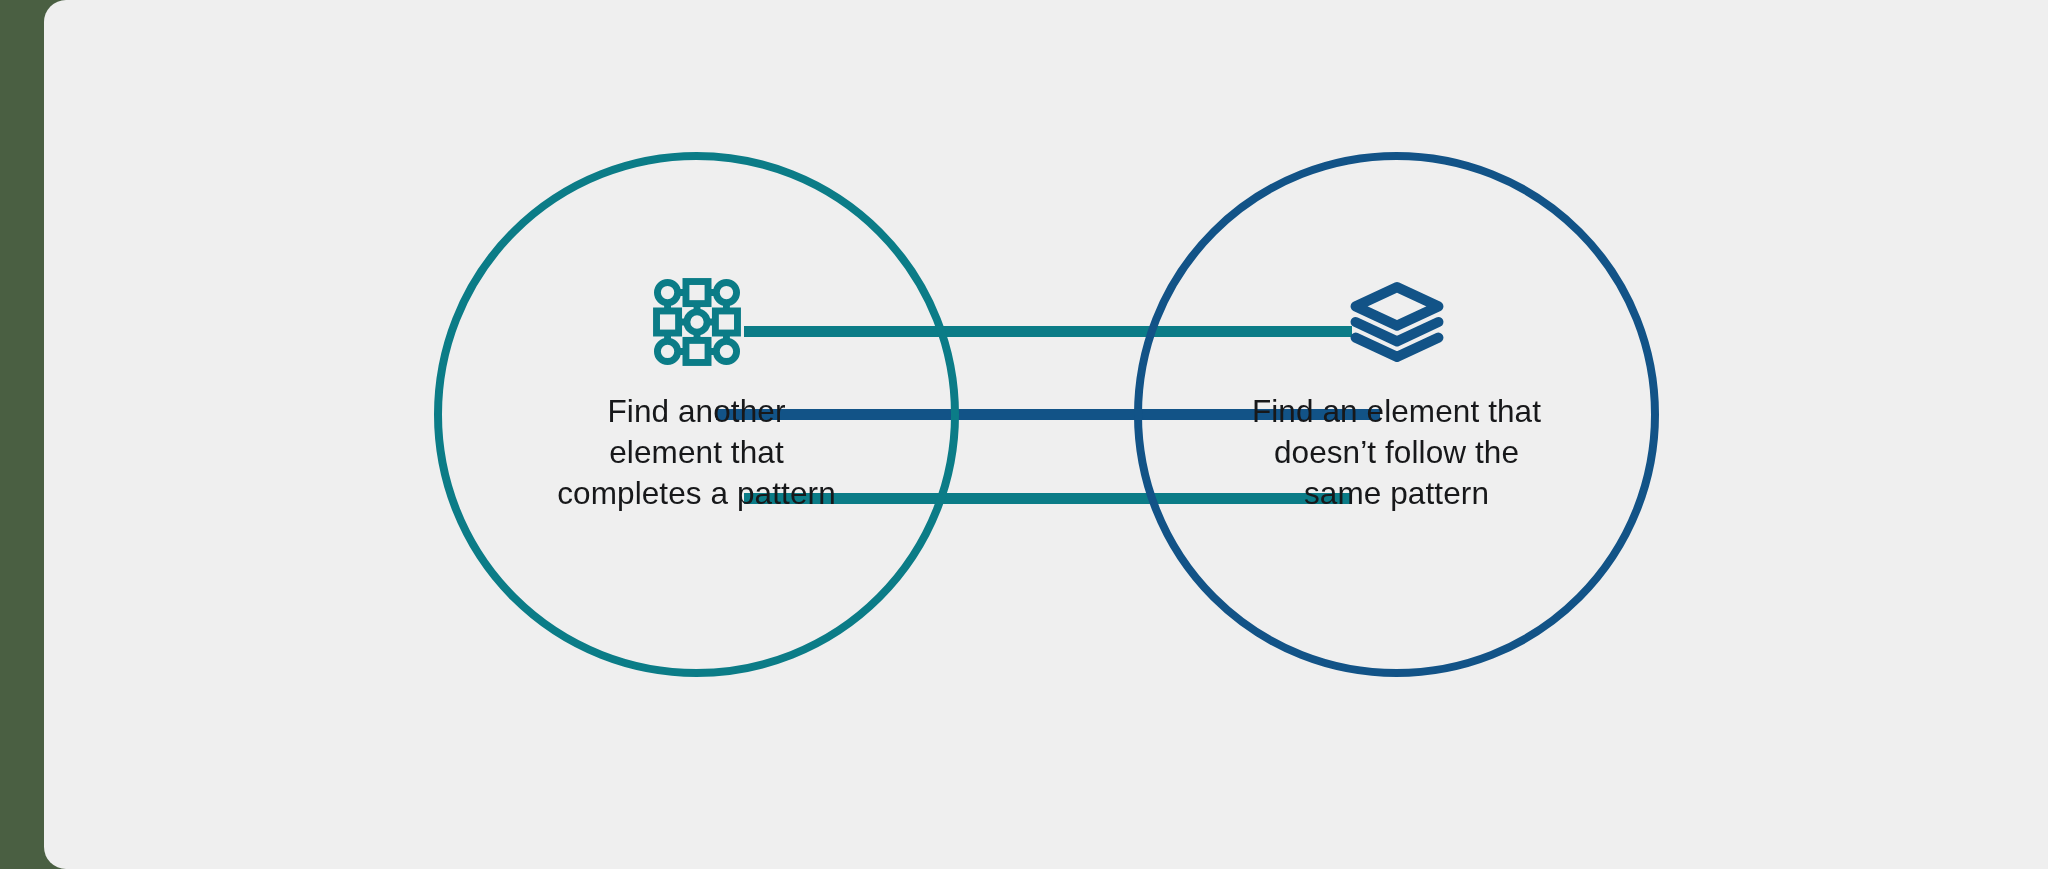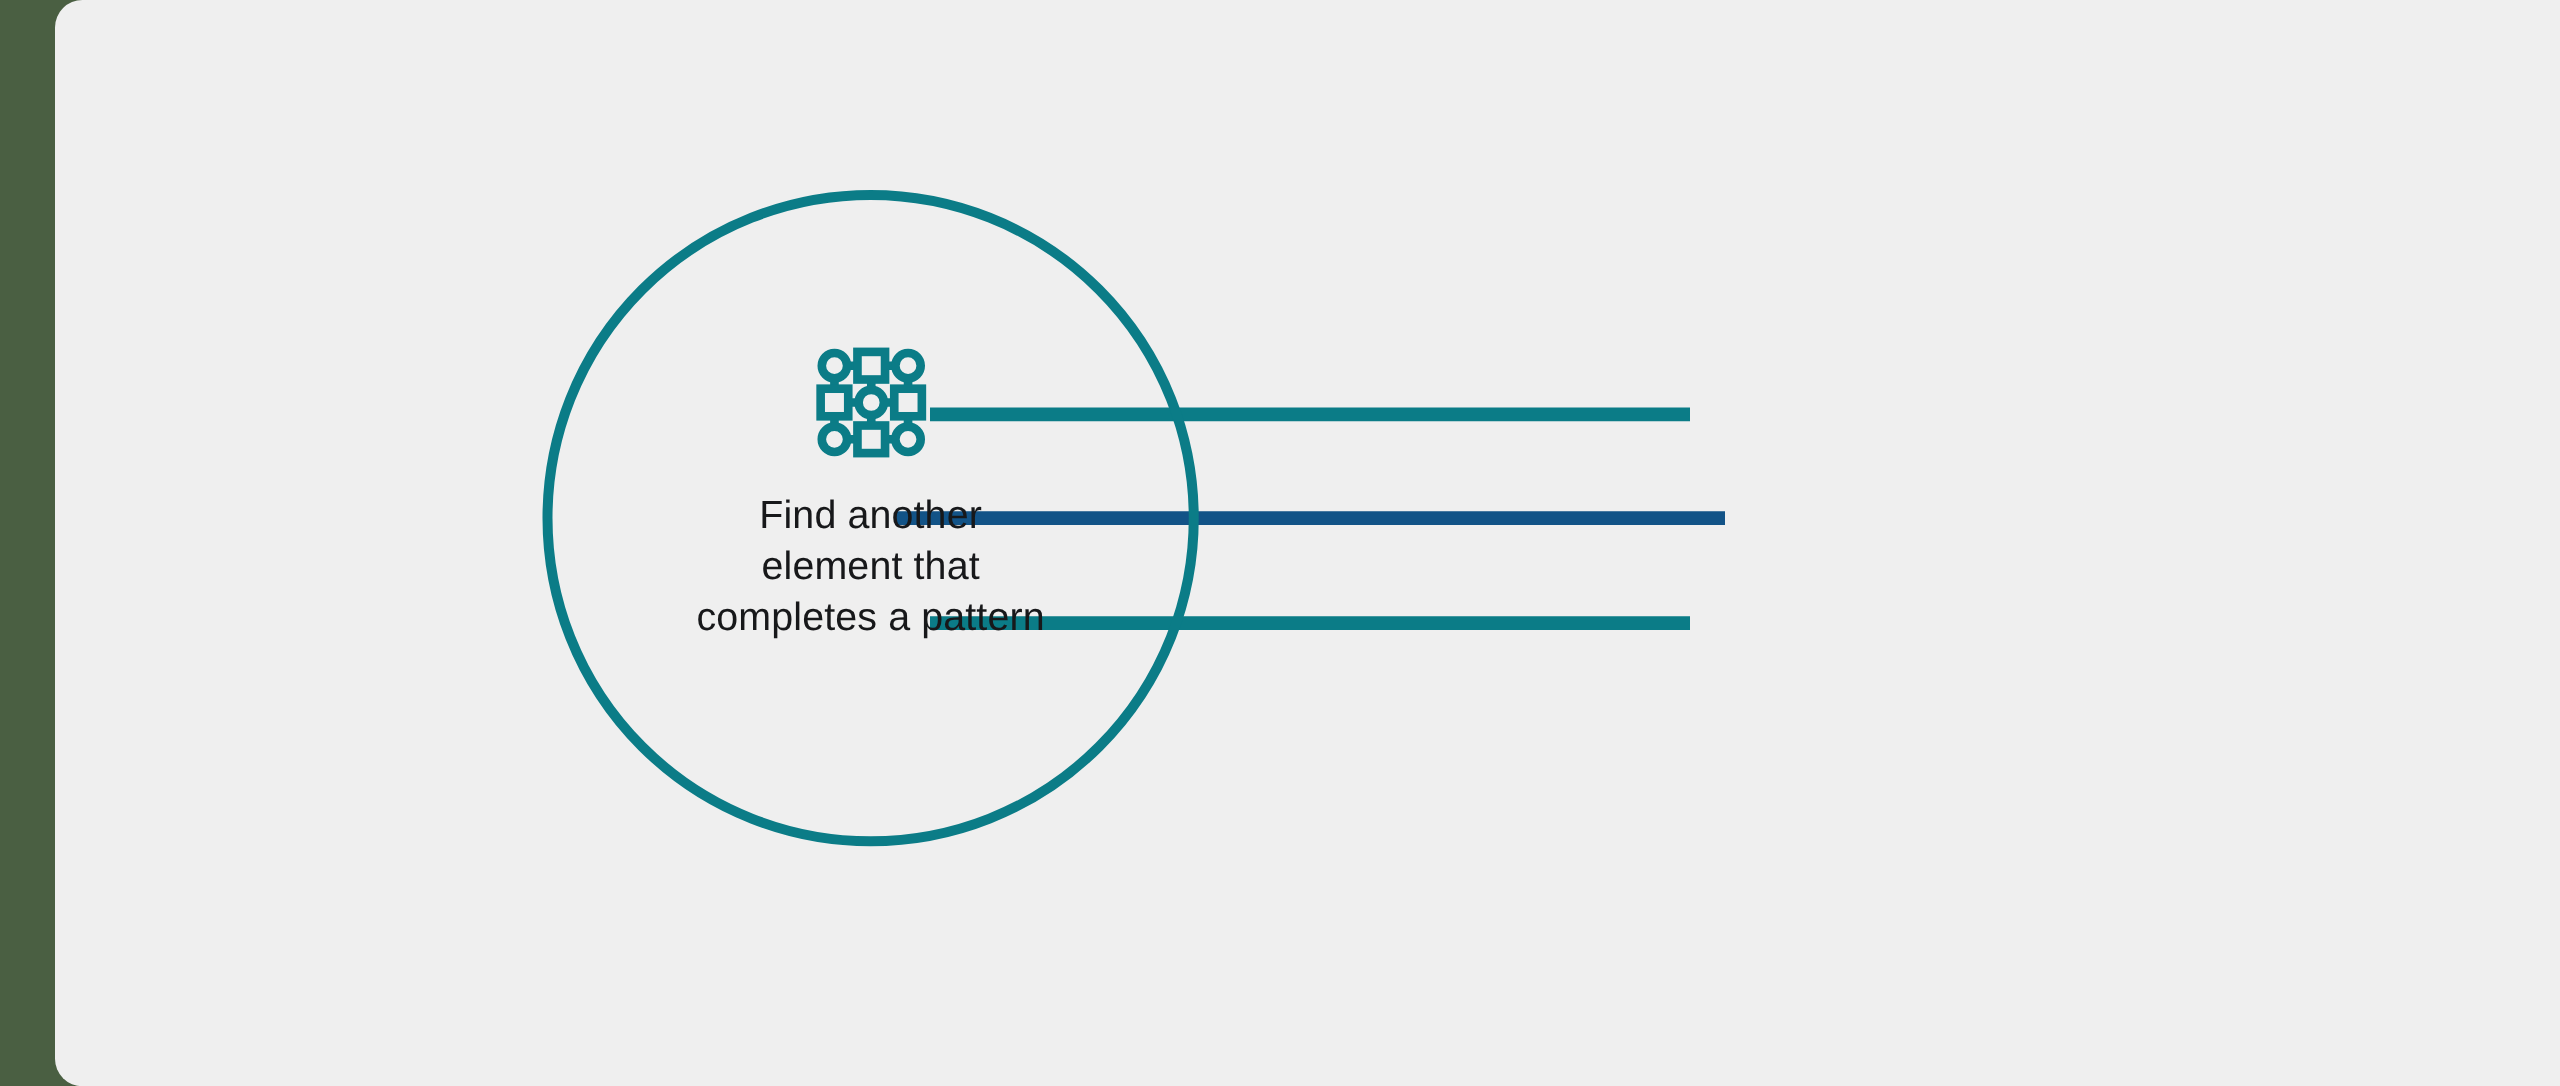--- a/index.html
+++ b/index.html
@@ -133,15 +133,29 @@
             <rect x="38" y="70" width="24" height="24"></rect>
             <circle cx="82" cy="82" r="11"></circle>
           </g>
         </svg>
       </div>
       <div class="node-label">Find another
 element that
 completes a pattern</div>
     </div>
 
+    <div class="node" id="node-right">
+      <div class="node-icon">
+        <svg width="104" height="92" viewBox="0 0 112 100" aria-hidden="true">
+          <g fill="none" stroke="#125387" stroke-width="11" stroke-linejoin="round" stroke-linecap="round">
+            <polygon points="56,12 101,33 56,54 11,33"></polygon>
+            <polyline points="11,50 56,71 101,50"></polyline>
+            <polyline points="11,67 56,88 101,67"></polyline>
+          </g>
+        </svg>
+      </div>
+      <div class="node-label">Find an element that
+doesn’t follow the
+same pattern</div>
+    </div>
 
   </div>
 </div>
 
 </body></html>

